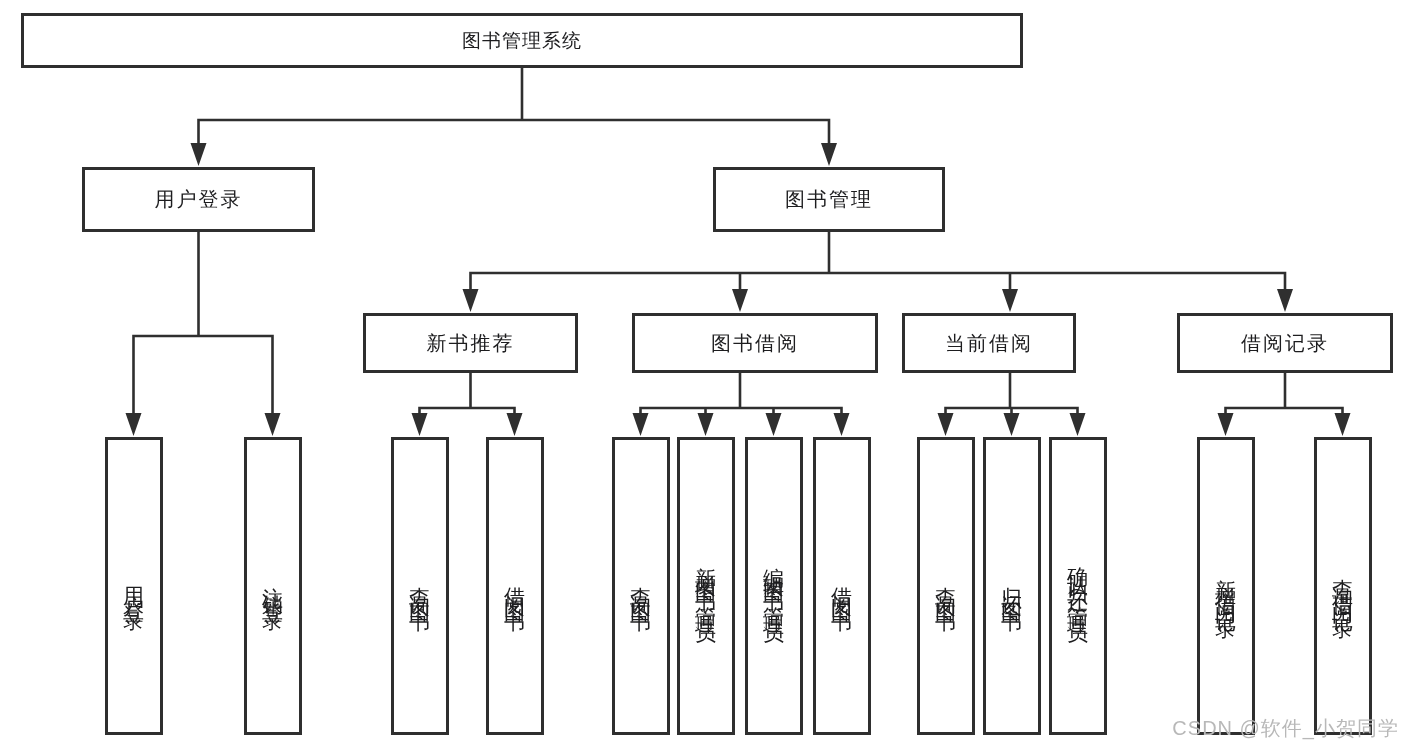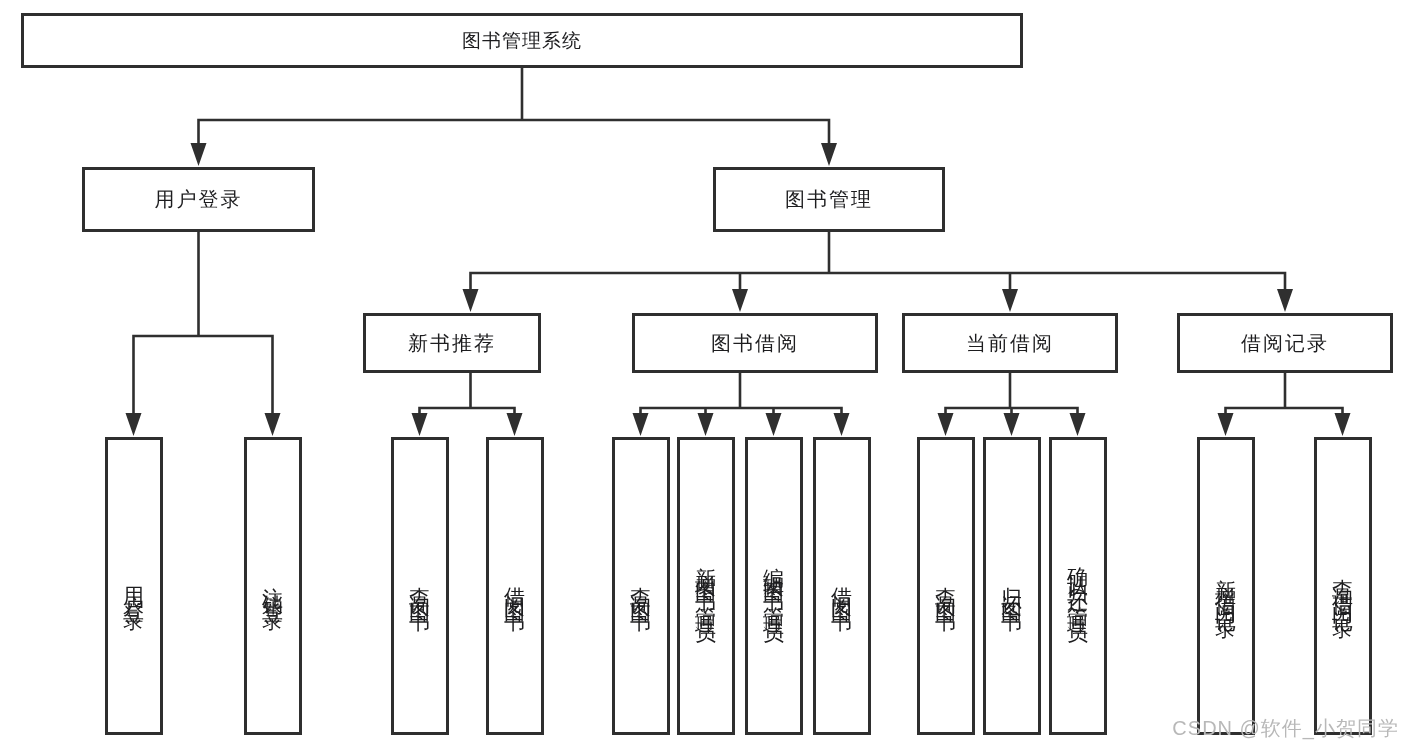--- a/index.html
+++ b/index.html
@@ -90,27 +90,27 @@
     <span class="lbl">图书管理系统</span>
   </div>
 
   <div class="box h" style="left:82px; top:167px; width:233px; height:65px;">
     <span class="lbl">用户登录</span>
   </div>
   <div class="box h" style="left:713px; top:167px; width:232px; height:65px;">
     <span class="lbl">图书管理</span>
   </div>
 
-  <div class="box h" style="left:363px; top:313px; width:178px; height:60px;">
+  <div class="box h" style="left:363px; top:313px; width:215px; height:60px;">
     <span class="lbl">新书推荐</span>
   </div>
   <div class="box h" style="left:632px; top:313px; width:246px; height:60px;">
     <span class="lbl">图书借阅</span>
   </div>
-  <div class="box h" style="left:902px; top:313px; width:216px; height:60px;text-align:right;">
+  <div class="box h" style="left:902px; top:313px; width:174px; height:60px;text-align:right;">
     <span class="lbl">当前借阅</span>
   </div>
   <div class="box h" style="left:1177px; top:313px; width:216px; height:60px;">
     <span class="lbl">借阅记录</span>
   </div>
 
   <div class="box v" style="left:105px; top:437px; width:58px; height:298px;">
     <span class="lbl">用户登录</span>
   </div>
   <div class="box v" style="left:244px; top:437px; width:58px; height:298px;">

